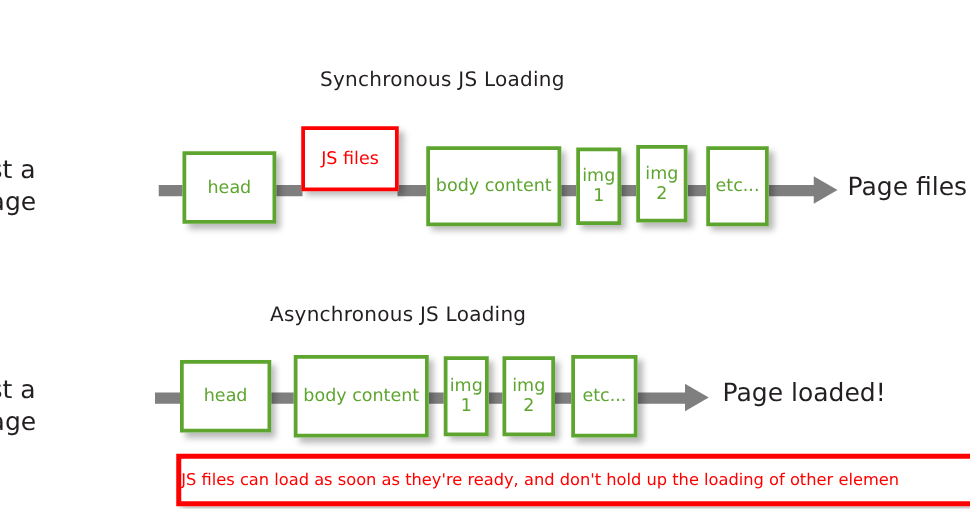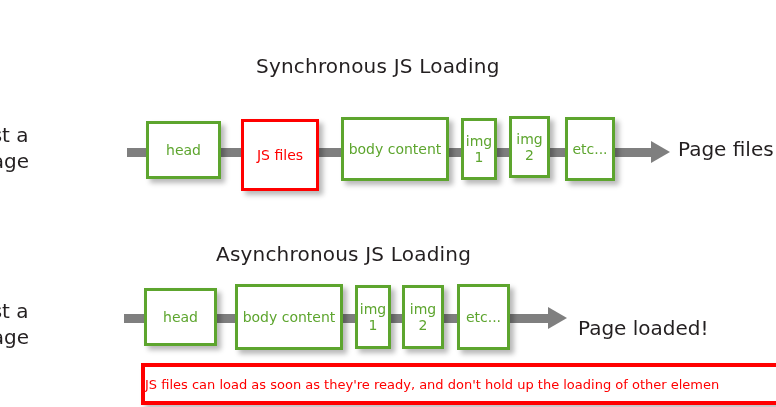--- a/index.html
+++ b/index.html
@@ -14,21 +14,21 @@
     position: relative;
     width: 776px;
     height: 407px;
     background: #ffffff;
     overflow: hidden;
   }
 
   
   .section-title {
     position: absolute;
-    font-size: 20px;
+    font-size: 16px;
     color: #231f20;
     white-space: nowrap;
     letter-spacing: 0.2px;
   }
 
   
   .side-caption {
     position: absolute;
     font-size: 20px;
     color: #231f20;
@@ -130,21 +130,21 @@
   <div class="connector" style="left:218px; top:148px; width:24px;"></div>
   <div class="connector" style="left:318px; top:148px; width:24px;"></div>
   <div class="connector" style="left:448px; top:148px; width:14px;"></div>
   <div class="connector" style="left:496px; top:148px; width:14px;"></div>
   <div class="connector" style="left:550px; top:148px; width:16px;"></div>
 
   <div class="node" style="left:146px; top:121px; width:75px; height:58px;">
     <span class="label">head</span>
   </div>
 
-  <div class="node red" style="left:241px; top:119px; width:78px; height:72px;">
+  <div class="node red" style="left:241px; top:101px; width:78px; height:52px;">
     <span class="label">JS files</span>
   </div>
 
   <div class="node" style="left:341px; top:117px; width:108px; height:64px;">
     <span class="label">body content</span>
   </div>
 
   <div class="node" style="left:461px; top:118px; width:36px; height:62px;">
     <span class="label">
       <span>img</span><br>
@@ -207,19 +207,19 @@
 
   <div class="node" style="left:457px; top:284px; width:53px; height:66px;">
     <span class="label">etc...</span>
   </div>
 
   <div class="arrow" style="left:509px; top:307px; width:58px; height:22px;">
     <div class="shaft" style="width:40px;"></div>
     <div class="head" style="left:39px;"></div>
   </div>
 
-  <div class="side-caption" style="left:578px; top:315px;">Page loaded!</div>
+  <div class="side-caption" style="left:578px; top:301px;">Page loaded!</div>
 
   <div class="note-box" style="left:141px; top:363px; width:650px; height:42px;">
     <span class="note-text">JS files can load as soon as they're ready, and don't hold up the loading of other elemen</span>
   </div>
 
 </div>
 
 </body></html>

